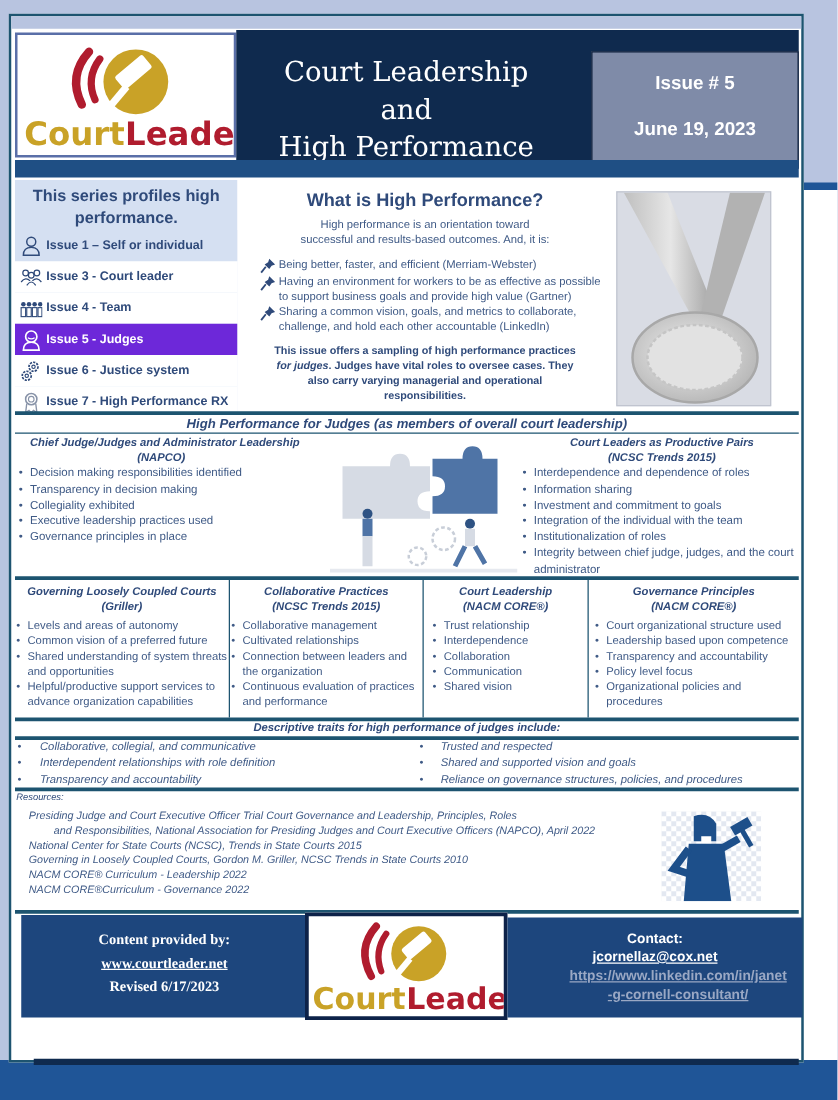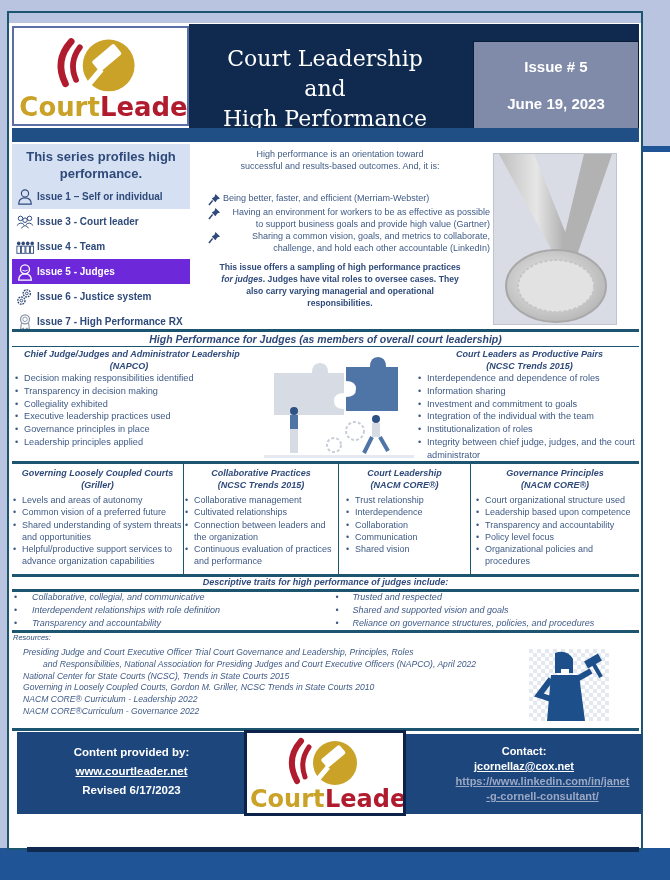--- a/index.html
+++ b/index.html
@@ -63,21 +63,21 @@
   .series-item.alt { background: #ffffff; }
   .series-item.first { background: #d5e0f2; }
   .series-item.active { background: #6d28d9; color: #fff; }
   .series-item .ico { width: 20px; height: 18px; margin-right: 2px; display: inline-flex; align-items: center; justify-content: center; }
   .series-item svg { width: 18px; height: 18px; }
 
   
   .whp { position: absolute; left: 181px; top: 131px; width: 300px; height: 186px; background: #fff; }
   .whp-title { text-align: center; font-weight: bold; font-size: 14.5px; color: #2f4a7a; margin-top: 9px; }
   .whp-sub { text-align: center; font-size: 9px; line-height: 12px; color: #3f5a86; margin-top: 4px; }
-  .whp-list { margin-top: 20px; padding-left: 15px; text-align: right; }
+  .whp-list { margin-top: 8px; padding-left: 15px; }
   .whp-li { display: flex; font-size: 9px; line-height: 12px; color: #3f5a86; }
   .whp-li .pin { width: 18px; flex: none; display: flex; align-items: flex-start; justify-content: center; padding-top: 1px; }
   .whp-li svg { width: 13px; height: 13px; }
   .whp-note { text-align: center; font-size: 8.6px; line-height: 12px; font-weight: bold; color: #2f4a7a; margin-top: 7px; }
   .medal-box { position: absolute; left: 484px; top: 140px; width: 124px; height: 172px; background: #d8dbe3; overflow: hidden; border: 1px solid #c0c4cf;}
 
   .sep-thick { position: absolute; height: 3px; background: #1d5470; }
   .sep-thin { position: absolute; height: 1px; background: #1d5470; }
 
   .hpj-title { position: absolute; left: 3px; top: 320px; width: 627px; text-align: center; font-style: italic; font-weight: bold; font-size: 10.5px; color: #2f4a7a; }
@@ -103,21 +103,21 @@
   .traits .tcol.r .tli { padding-left: 27px; }
   .traits .tcol.r .tli::before { left: 10px; }
 
   .res-label { position: absolute; left: 4px; top: 620px; font-style: italic; font-size: 7.5px; color: #2f4a7a; }
   .res { position: absolute; left: 14px; top: 634px; width: 500px; }
   .res-li { font-style: italic; font-size: 8.6px; line-height: 11.8px; color: #3f5a86; }
   .res-li.indent { padding-left: 20px; }
   .judge-fig { position: absolute; left: 520px; top: 636px; width: 80px; height: 72px; }
 
   .footer { position: absolute; left: 3px; top: 719px; width: 627px; height: 84px; }
-  .footer-left { position: absolute; left: 5px; top: 0; width: 229px; height: 82px; background: #1d467d; color: #fff; text-align: center; font-weight: bold; font-size: 11.5px; }
+  .footer-left { position: absolute; left: 5px; top: 0; width: 229px; height: 82px; background: #1d467d; color: #fff; text-align: center; font-weight: bold; font-size: 11.5px; font-family: Liberation Serif, serif; }
   .footer-left .l1 { margin-top: 14px; }
   .footer-left .l2 { margin-top: 7px; text-decoration: underline; }
   .footer-left .l3 { margin-top: 7px; }
   .footer-logo { position: absolute; left: 232px; top: -2px; width: 162px; height: 86px; background: #fff; border: 3px solid #0d2249; }
   .footer-right { position: absolute; left: 394px; top: 2px; width: 236px; height: 80px; background: #1d467d; text-align: center; font-weight: bold; font-size: 11px; }
   .footer-right .c1 { color: #fff; margin-top: 11px; }
   .footer-right .c2 { color: #fff; margin-top: 3px; text-decoration: underline; }
   .footer-right .c3 { color: #9aa8c4; margin-top: 2px; text-decoration: underline; font-weight: bold; line-height: 15px; font-size: 11px; padding-left: 37px;}
   .footer-strip { position: absolute; left: 18px; top: 834px; width: 612px; height: 5px; background: #0f2a4e; }
 </style>
@@ -220,20 +220,21 @@
             <circle cx="10" cy="7" r="5" fill="none" stroke="#8893a8" stroke-width="1.4"></circle>
             <circle cx="10" cy="7" r="2.5" fill="none" stroke="#8893a8"></circle>
             <path d="M6 11 L5 19 L8 17 L10 19 L12 17 L15 19 L14 11" fill="none" stroke="#8893a8" stroke-width="1.2"></path>
           </svg>
       </span>
       <span>Issue 7 - High Performance RX</span>
     </div>
   </div>
 
   <div class="whp">
+    <div class="whp-title">What is High Performance?</div>
     <div class="whp-sub" style="padding:0 50px;">High performance is an orientation toward successful and results-based outcomes. And, it is:</div>
     <div class="whp-list">
       <div class="whp-li">
         <span class="pin">
             <svg viewBox="0 0 14 14">
               <path d="M8 1 L13 6 L10 7 L8 10 L4 6 L7 4 Z" fill="#2f4a7a"></path>
               <path d="M5 8 L1 13" stroke="#2f4a7a" stroke-width="1.6"></path>
             </svg>
           </span>
         <span>Being better, faster, and efficient (Merriam-Webster)</span>
@@ -291,21 +292,20 @@
   <div class="chief">
     <div class="col-head" style="text-align:left; padding-left:10px;">
       <span>Chief Judge/Judges and Administrator Leadership</span>
     </div>
     <div class="col-head" style="margin-left:-20px;">(NAPCO)</div>
     <div class="bul">Decision making responsibilities identified</div>
     <div class="bul">Transparency in decision making</div>
     <div class="bul">Collegiality exhibited</div>
     <div class="bul">Executive leadership practices used</div>
     <div class="bul">Governance principles in place</div>
-    <div class="bul">Leadership principles applied</div>
   </div>
 
   <div class="puzzle">
     <svg viewBox="0 0 150 108" width="150" height="108">
       <rect x="0" y="0" width="150" height="108" fill="#ffffff"></rect>
       <path d="M10 20 L48 20 Q48 10 56 10 Q64 10 64 20 L80 20 L80 40 Q70 40 70 48 Q70 56 80 56 L80 62 L10 62 Z" fill="#d6dbe4"></path>
       <path d="M82 14 L106 14 Q106 4 114 4 Q122 4 122 14 L134 14 L134 58 L82 58 L82 44 Q92 44 92 36 Q92 28 82 28 Z" fill="#4f74a6"></path>
       <circle cx="91" cy="78" r="9" fill="none" stroke="#c8ced8" stroke-width="2" stroke-dasharray="3 2"></circle>
       <circle cx="70" cy="92" r="7" fill="none" stroke="#c8ced8" stroke-width="2" stroke-dasharray="3 2"></circle>
       <circle cx="30" cy="58" r="4" fill="#2e5283"></circle>

